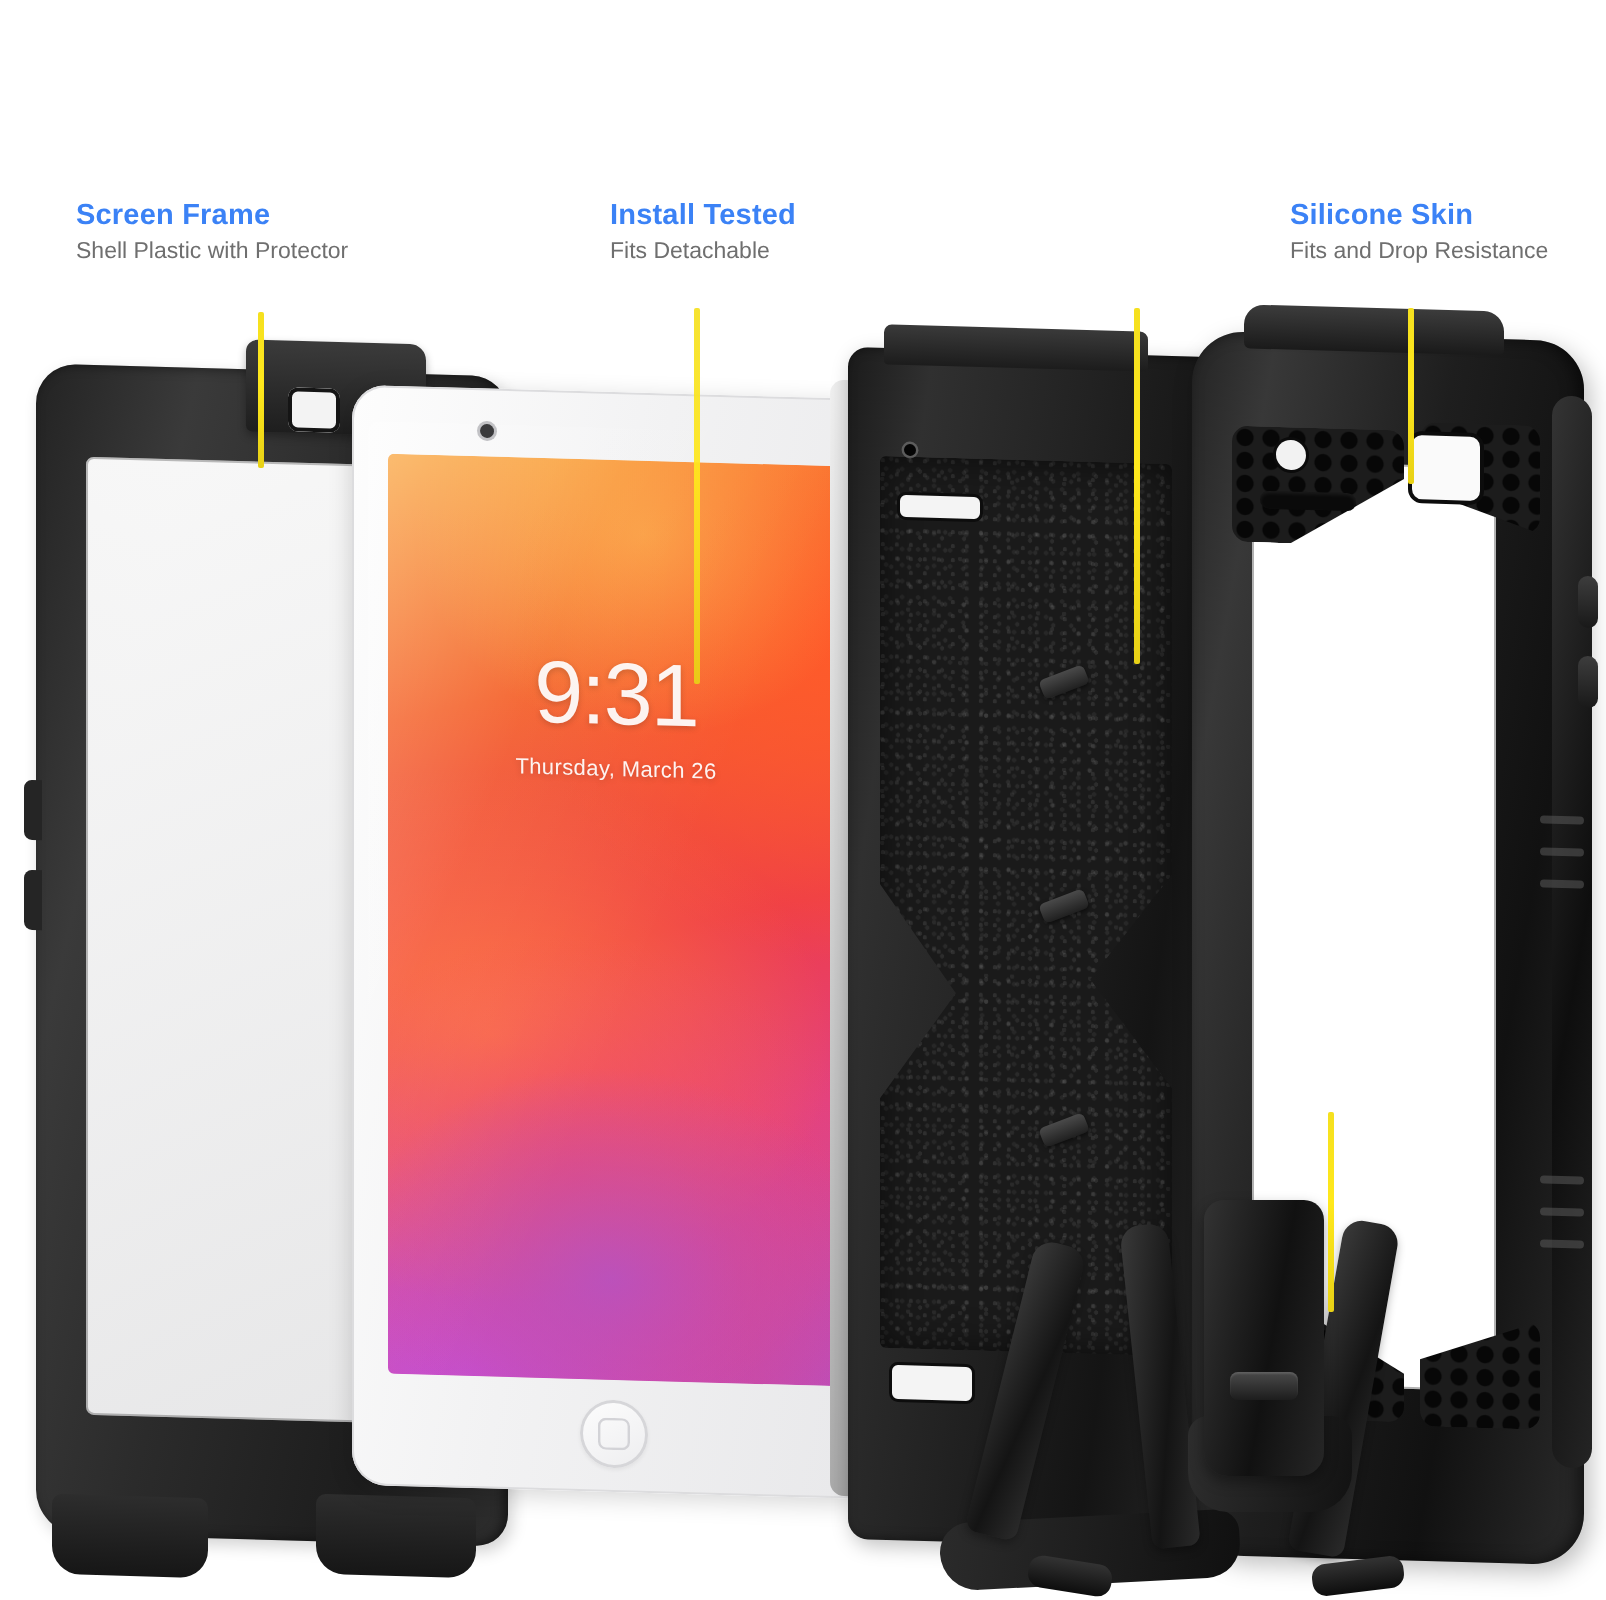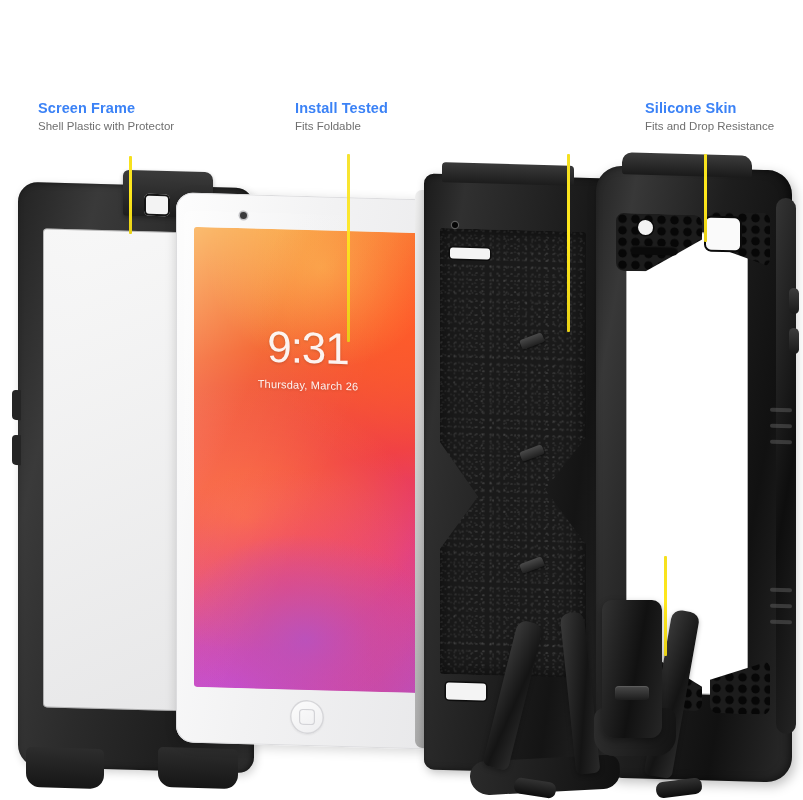--- a/index.html
+++ b/index.html
@@ -403,23 +403,23 @@
   <div class="leader soft" style="left:347px; top:154px; height:188px;"></div>
   <div class="leader" style="left:567px; top:154px; height:178px;"></div>
   <div class="leader" style="left:704px; top:154px; height:88px;"></div>
   <div class="leader" style="left:664px; top:556px; height:100px;"></div>
 
   <div class="callout" style="left:38px; top:100px;">
     <div class="title">Screen Frame</div>
     <div class="sub">Shell Plastic with Protector</div>
   </div>
 
-  <div class="callout" style="left:295px; top:100px;">
+  <div class="callout" style="left:305px; top:100px;">
     <div class="title">Install Tested</div>
-    <div class="sub">Fits Foldable</div>
+    <div class="sub">Fits Detachable</div>
   </div>
 
 
   <div class="callout" style="left:645px; top:100px;">
     <div class="title">Silicone Skin</div>
     <div class="sub">Fits and Drop Resistance</div>
   </div>
 
   <div class="callout" style="left:612px; top:513px;">
     <div class="title">Kickstand</div>

